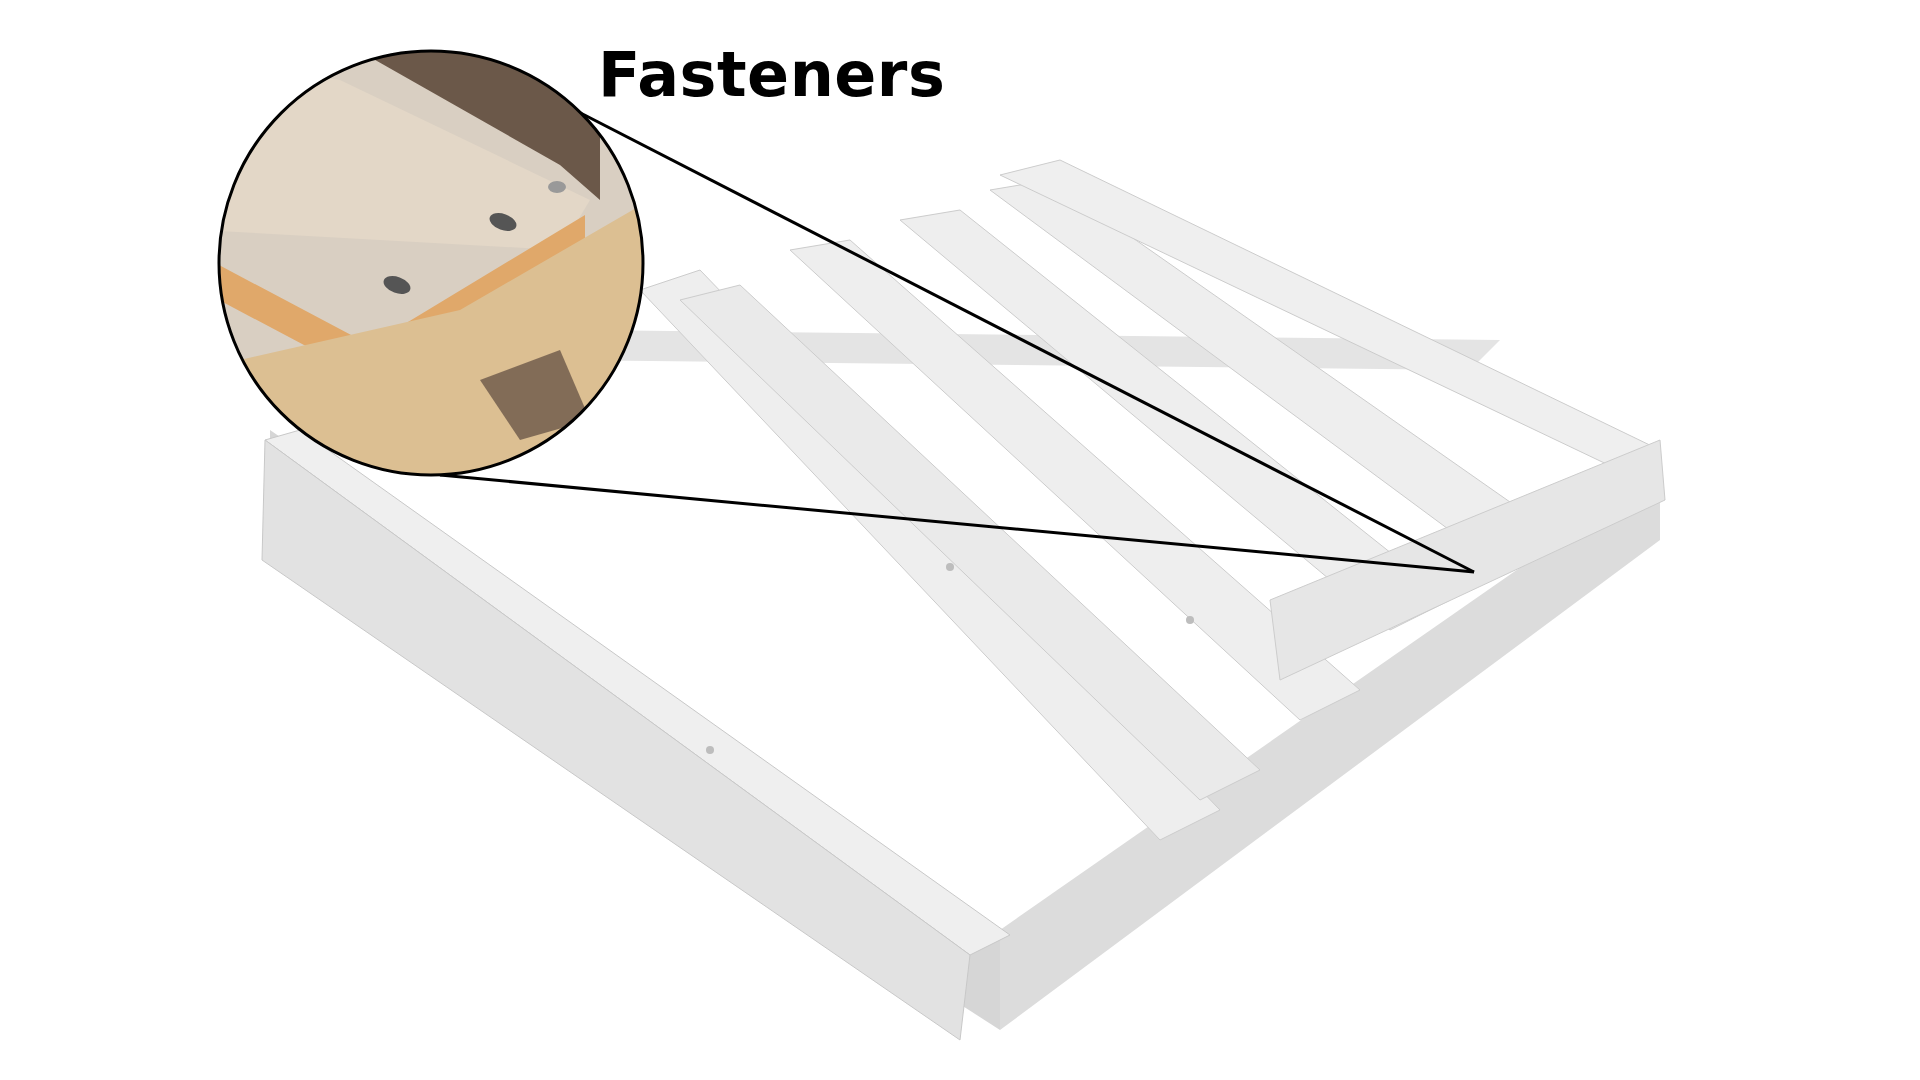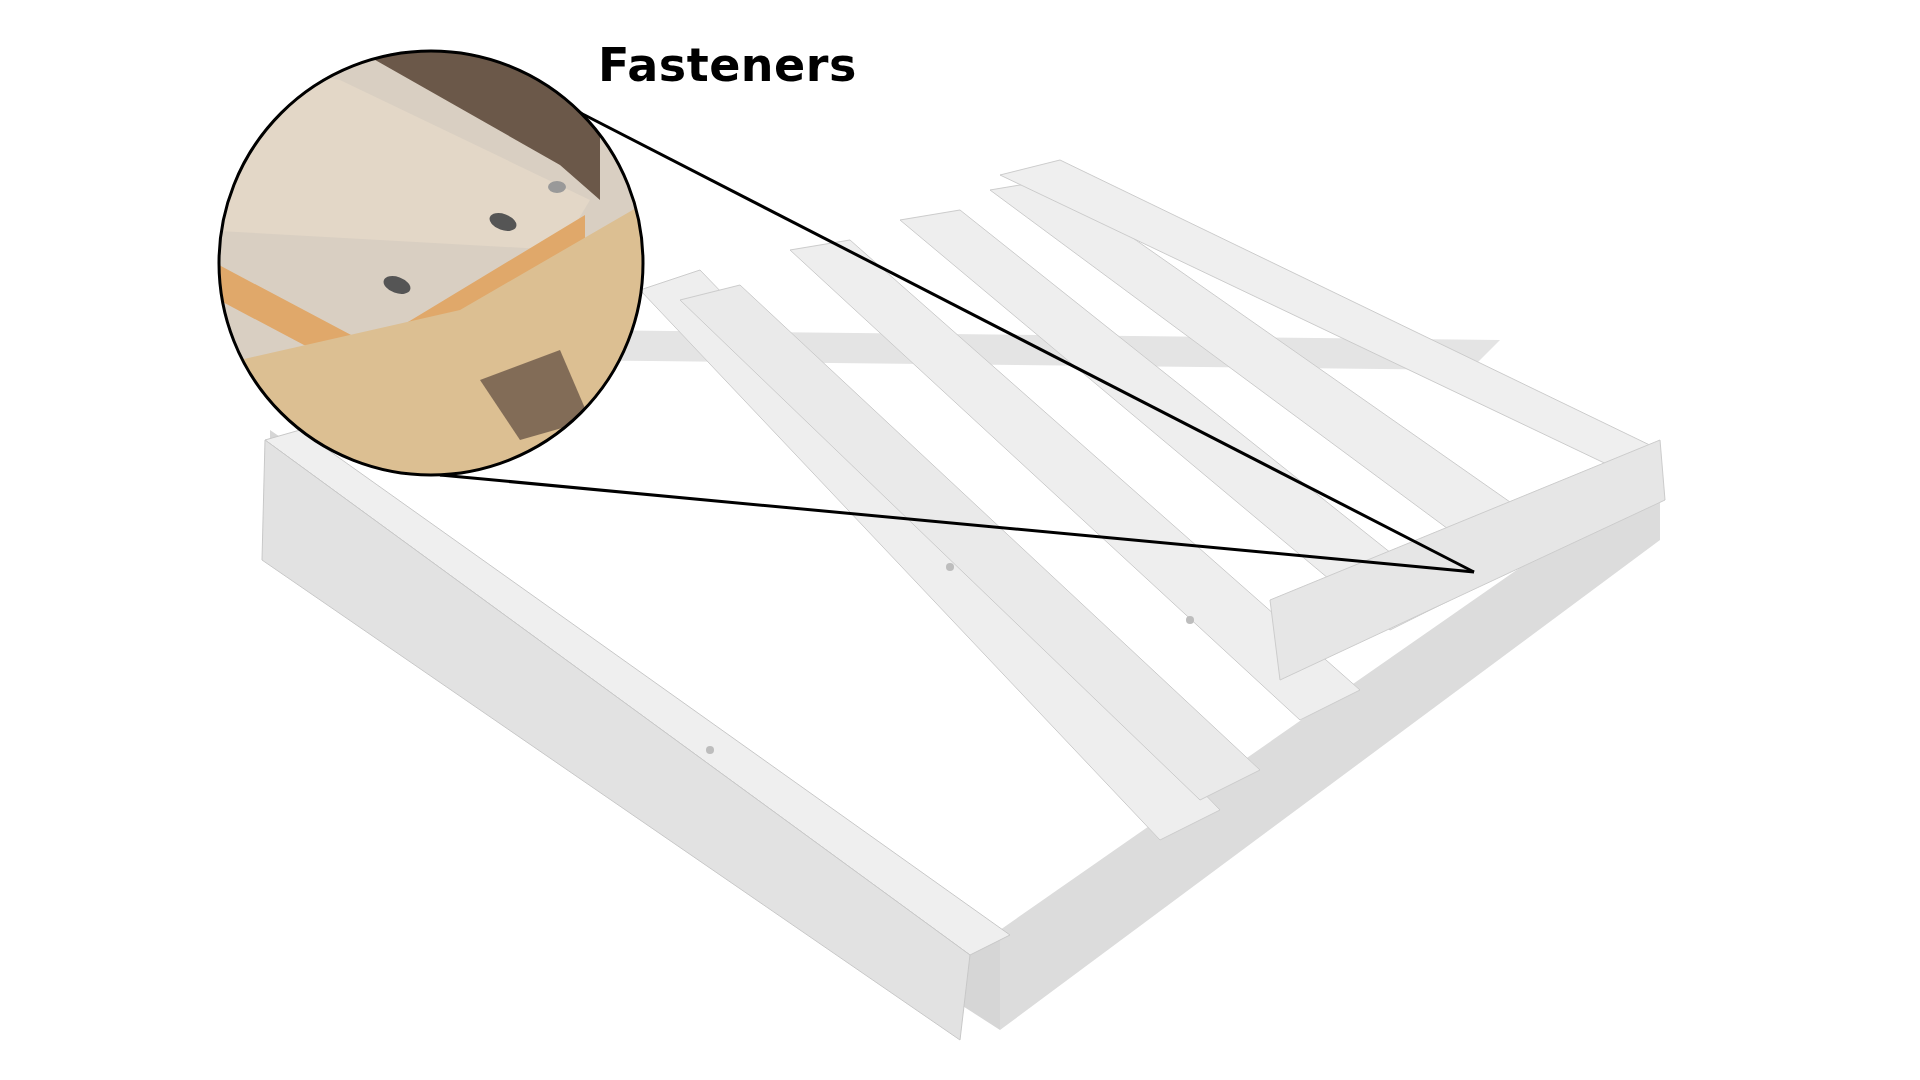--- a/index.html
+++ b/index.html
@@ -1,18 +1,18 @@
 <!DOCTYPE html>
 <html><head>
 <meta charset="utf-8">
 <style>
   html, body { margin:0; padding:0; background:#ffffff; }
   body { width:1920px; height:1080px; position:relative; overflow:hidden; font-family:"Liberation Sans", sans-serif; }
   #stage { position:absolute; left:0; top:0; width:1920px; height:1080px; }
-  .title { position:absolute; left:598px; top:38px; font-family:"DejaVu Sans", sans-serif; font-weight:bold; font-size:46px; color:#000; letter-spacing:0.5px; }
+  .title { position:absolute; left:598px; top:38px; font-family:"DejaVu Sans", sans-serif; font-weight:bold; font-size:62px; color:#000; letter-spacing:0.5px; }
 </style>
 </head>
 <body>
 
 <div id="stage">
   <svg width="1920" height="1080" viewBox="0 0 1920 1080">
     <defs>
       <clipPath id="inset-clip">
           <circle cx="431" cy="263" r="212"></circle>
         </clipPath>

